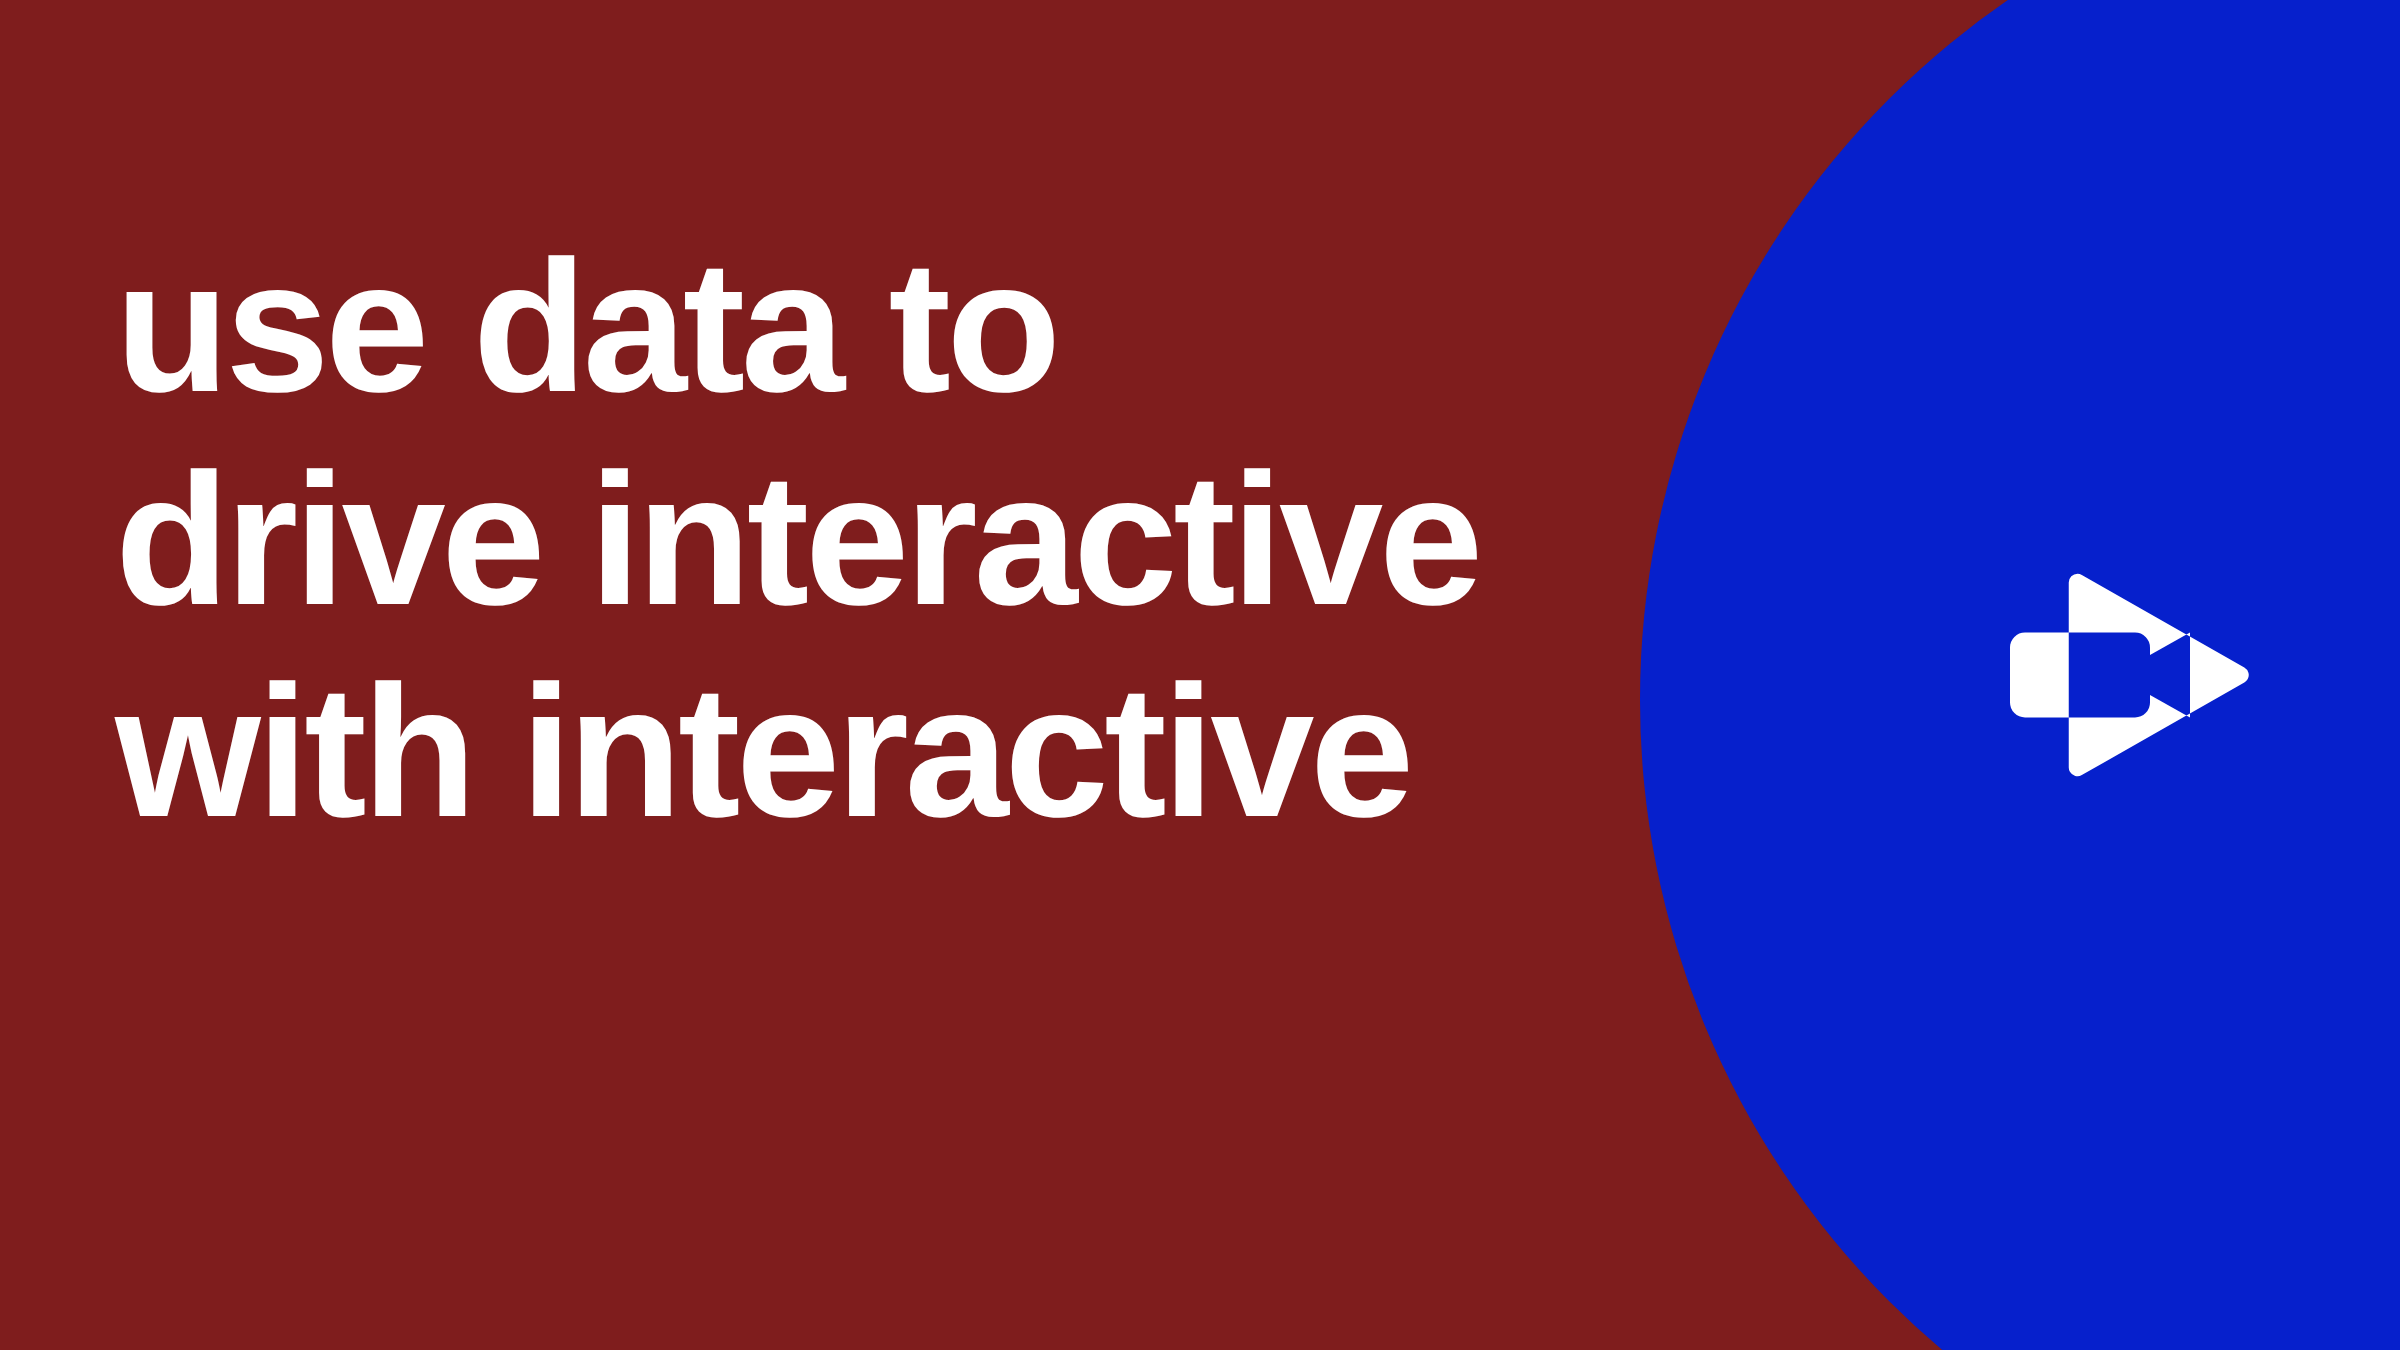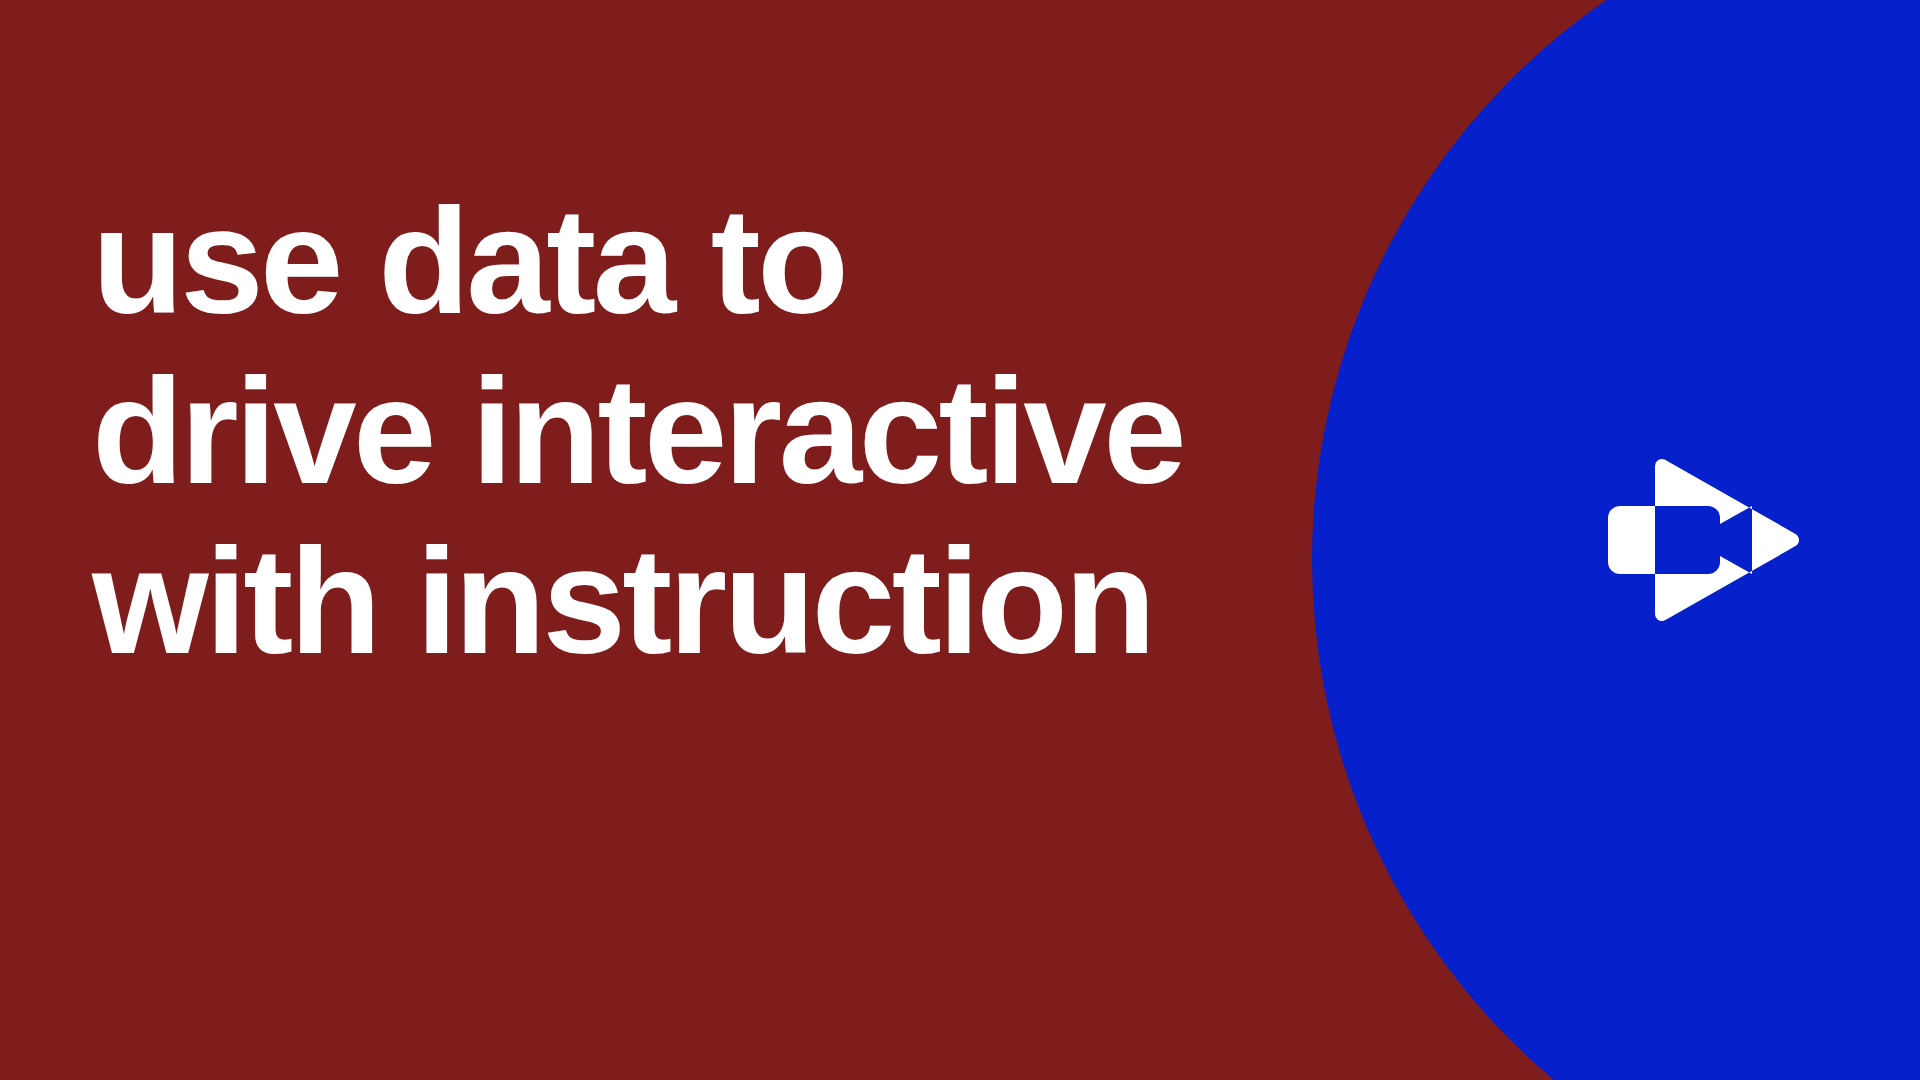--- a/index.html
+++ b/index.html
@@ -68,21 +68,21 @@
 </head>
 <body>
 
 <div id="slide">
 
   <div id="blue-circle"></div>
 
   <div id="headline">
     <span class="headline-line">use data to</span>
     <span class="headline-line">drive interactive</span>
-    <span class="headline-line">with instruction</span>
+    <span class="headline-line">with interactive</span>
   </div>
 
   <div id="logo">
     <svg viewBox="0 0 200 156" xmlns="http://www.w3.org/2000/svg">
       <defs>
 
         <mask id="xor-mask" maskUnits="userSpaceOnUse" x="-10" y="-10" width="220" height="176">
           <rect x="-10" y="-10" width="220" height="176" fill="black"></rect>
 
           <path d="M 62 4 L 192 78 L 62 152 Z" fill="white" stroke="white" stroke-width="14" stroke-linejoin="round"></path>

